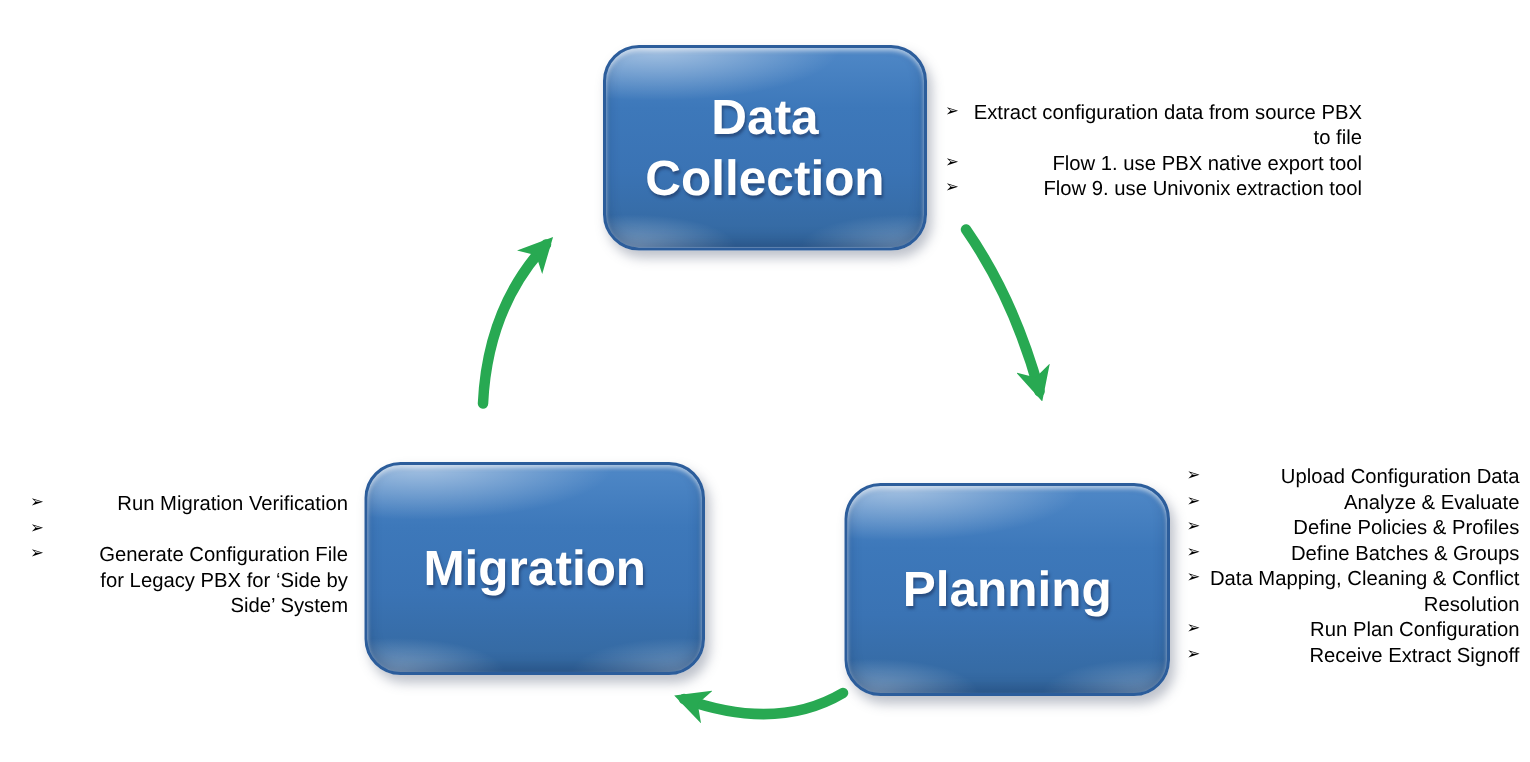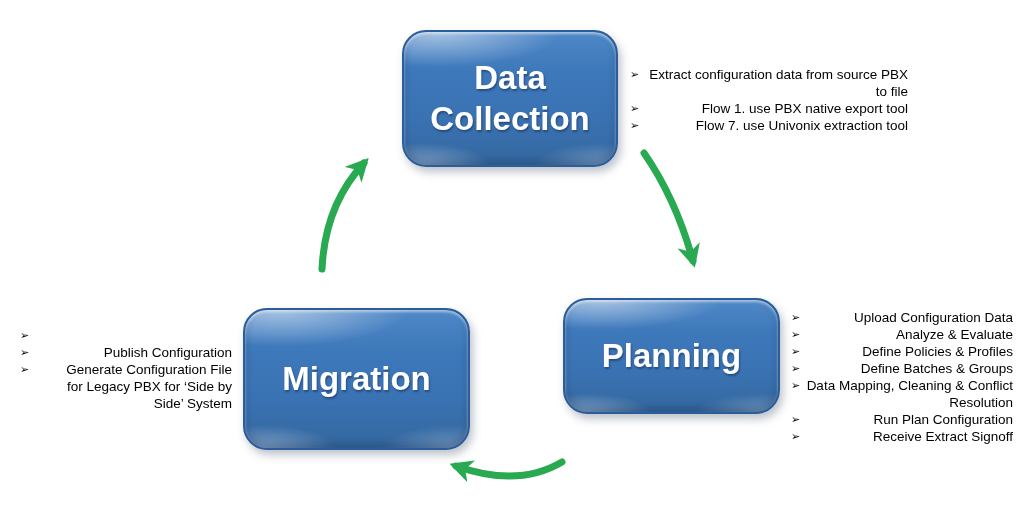--- a/index.html
+++ b/index.html
@@ -40,21 +40,21 @@
   }
   .node-title{
     color:var(--title-text);
     font-weight:bold;
     font-size:33px;
     line-height:1.22;
     text-shadow:1px 2px 2px rgba(25,45,85,.55);
   }
   #node-dc{left:402px;top:30px;width:216px;height:137px;}
   #node-mig{left:243px;top:308px;width:227px;height:142px;}
-  #node-plan{left:563px;top:298px;width:217px;height:116px;}
+  #node-plan{left:563px;top:322px;width:217px;height:142px;}
 
   .blist{
     position:absolute;
     color:var(--body-text);
     font-size:13.5px;
     line-height:17px;
   }
   .bitem{display:flex;align-items:flex-start;}
   .bmark{flex:0 0 auto;font-size:11px;line-height:17px;}
   .btext{flex:1 1 auto;text-align:right;}
@@ -97,21 +97,21 @@
     <div class="bitem">
       <span class="bmark">➢</span>
       <span class="btext">Extract configuration data from source PBX to file</span>
     </div>
     <div class="bitem">
       <span class="bmark">➢</span>
       <span class="btext">Flow 1. use PBX native export tool</span>
     </div>
     <div class="bitem">
       <span class="bmark">➢</span>
-      <span class="btext">Flow 7. use Univonix extraction tool</span>
+      <span class="btext">Flow 9. use Univonix extraction tool</span>
     </div>
   </div>
 
   <div class="blist" id="list-plan">
     <div class="bitem">
       <span class="bmark">➢</span>
       <span class="btext">Upload Configuration Data</span>
     </div>
     <div class="bitem">
       <span class="bmark">➢</span>
@@ -135,24 +135,24 @@
     </div>
     <div class="bitem">
       <span class="bmark">➢</span>
       <span class="btext">Receive Extract Signoff</span>
     </div>
   </div>
 
   <div class="blist" id="list-mig">
     <div class="bitem">
       <span class="bmark">➢</span>
+      <span class="btext">Run Migration Verification</span>
     </div>
     <div class="bitem">
       <span class="bmark">➢</span>
-      <span class="btext">Publish Configuration</span>
     </div>
     <div class="bitem">
       <span class="bmark">➢</span>
       <span class="btext">Generate Configuration File for Legacy PBX for ‘Side by Side’ System</span>
     </div>
   </div>
 
 </div>
 
 </body></html>

